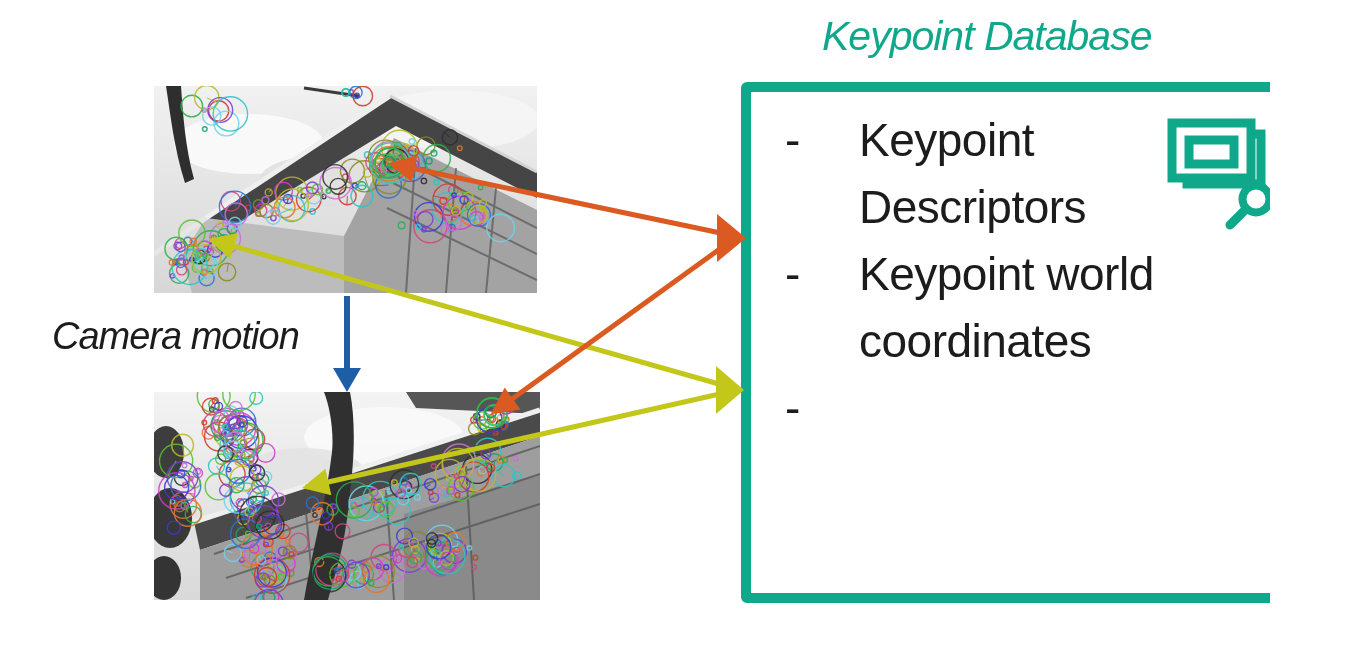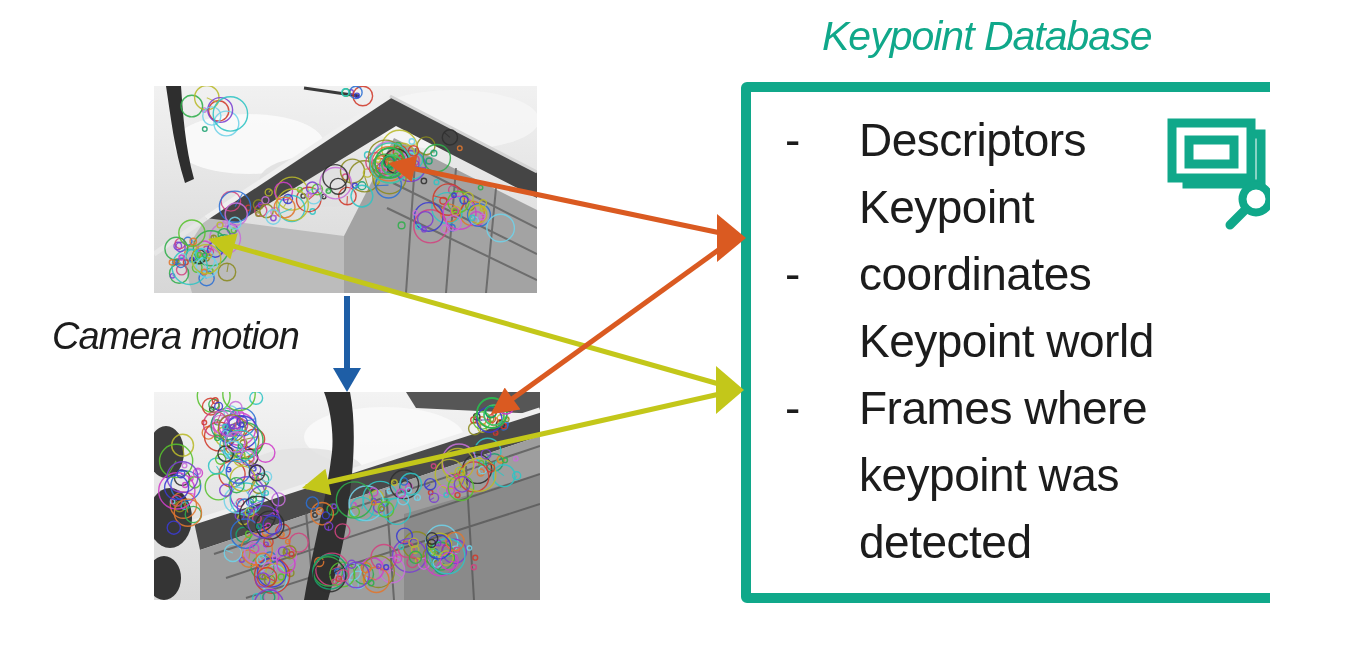--- a/index.html
+++ b/index.html
@@ -807,38 +807,33 @@
       <circle cx="337" cy="20" r="5.5" fill="none" stroke="#18a05e" stroke-width="1.6"></circle>
       <circle cx="352" cy="14" r="8" fill="none" stroke="#c93cc9" stroke-width="1.5"></circle>
     </g>
   </svg>
 
   <div id="dbbox">
     <ul id="dblist">
       <li>
         <span class="dash">-</span>
         <span class="lines">
+          <span class="ln">Keypoint</span>
           <span class="ln">Descriptors</span>
-          <span class="ln">Keypoint</span>
         </span>
       </li>
       <li>
         <span class="dash">-</span>
         <span class="lines">
+          <span class="ln">Keypoint world</span>
           <span class="ln">coordinates</span>
-          <span class="ln">Keypoint world</span>
         </span>
       </li>
       <li>
         <span class="dash">-</span>
-        <span class="lines">
-          <span class="ln">Frames where</span>
-          <span class="ln">keypoint was</span>
-          <span class="ln">detected</span>
-        </span>
       </li>
     </ul>
     <svg id="dbicon" viewBox="0 0 120 118">
       <rect x="24" y="20" width="74" height="50" class="icon-stroke" stroke-width="9"></rect>
       <rect x="9" y="9" width="79" height="55" fill="#ffffff" stroke-width="9" style="stroke:var(--teal)"></rect>
       <rect x="26" y="26" width="45" height="24" class="icon-stroke" stroke-width="9"></rect>
       <circle cx="93" cy="85" r="13.5" fill="#ffffff" stroke-width="8" style="stroke:var(--teal)"></circle>
       <line x1="83" y1="95" x2="67" y2="111" stroke-width="9" stroke-linecap="round" style="stroke:var(--teal)"></line>
     </svg>
   </div>

